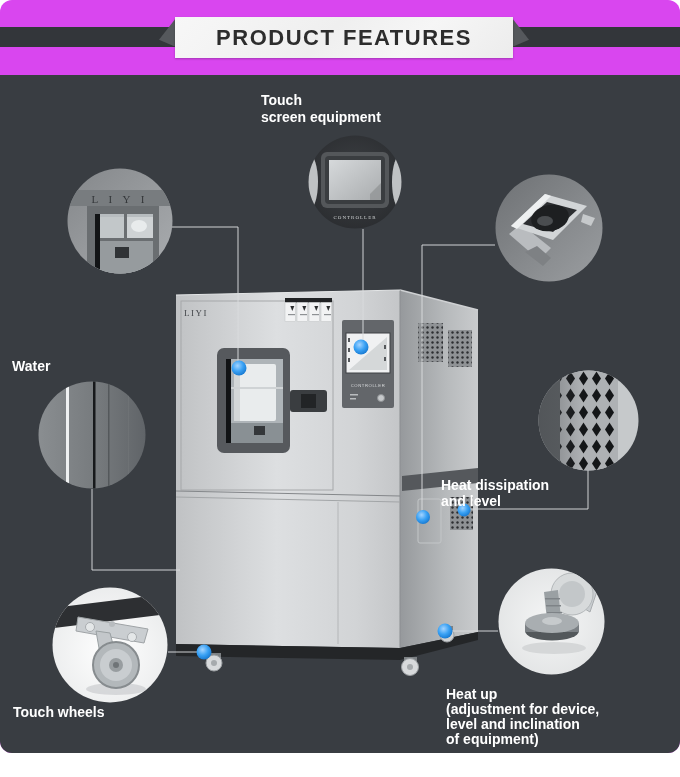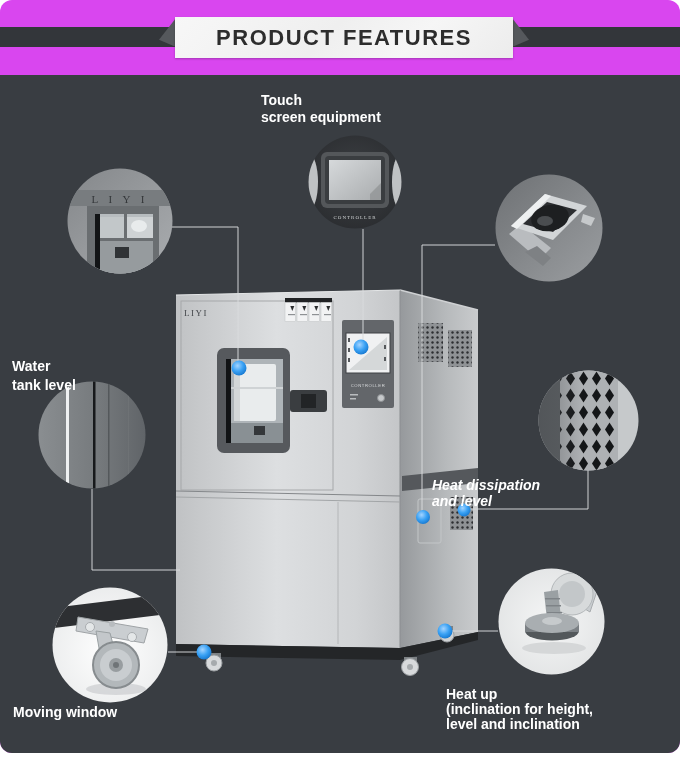--- a/index.html
+++ b/index.html
@@ -20,21 +20,21 @@
   .stage{position:absolute;left:0;top:75px;width:680px;height:693px;background:#393d42;z-index:1;}
   .bottom-strip{position:absolute;left:0;top:768px;width:680px;height:9px;background:#fafafa;
                 border-top:1px solid #d8d8d8;box-sizing:border-box;z-index:1;}
   
   .callout-label{position:absolute;color:#ffffff;font-weight:bold;font-size:14px;line-height:17px;z-index:6;}
   .center{text-align:left;}
   .lab-touch{left:261px;top:92px;width:200px;}
   .lab-antifog{left:176px;top:182px;width:140px;text-align:left;}
   .lab-waterfill{left:452px;top:285px;width:200px;}
   .lab-watertank{left:12px;top:343px;width:160px;line-height:19px;margin-top:14px;}
-  .lab-heat{left:432px;top:477px;width:200px;line-height:16px;font-style:italic;}
+  .lab-heat{left:441px;top:477px;width:200px;line-height:16px;}
   .lab-wheels{left:13px;top:704px;width:200px;}
   .lab-foot{left:446px;top:687px;width:222px;line-height:15px;}
   
   .machine-svg{position:absolute;left:170px;top:285px;z-index:2;}
   .photo-svg{position:absolute;z-index:5;}
   .overlay-svg{position:absolute;left:0;top:0;z-index:4;pointer-events:none;}
   .c-antifog{left:67px;top:168px;}
   .c-touch{left:308px;top:135px;}
   .c-waterfill{left:495px;top:174px;}
   .c-watertank{left:38px;top:381px;}
@@ -359,31 +359,31 @@
     <div>Touch</div>
     <div>screen equipment</div>
   </div>
 
   <div class="callout-label lab-antifog">
   </div>
 
 
   <div class="callout-label center lab-watertank">
     <div>Water</div>
-    <div>tank level</div>
   </div>
 
   <div class="callout-label center lab-heat">
     <div>Heat dissipation</div>
     <div>and level</div>
   </div>
 
   <div class="callout-label center lab-wheels">
-    <div>Moving window</div>
+    <div>Touch wheels</div>
   </div>
 
   <div class="callout-label center lab-foot">
     <div>Heat up</div>
-    <div>(inclination for height,</div>
+    <div>(adjustment for device,</div>
     <div>level and inclination</div>
+    <div>of equipment)</div>
   </div>
 
 </div>
 
 </body></html>

